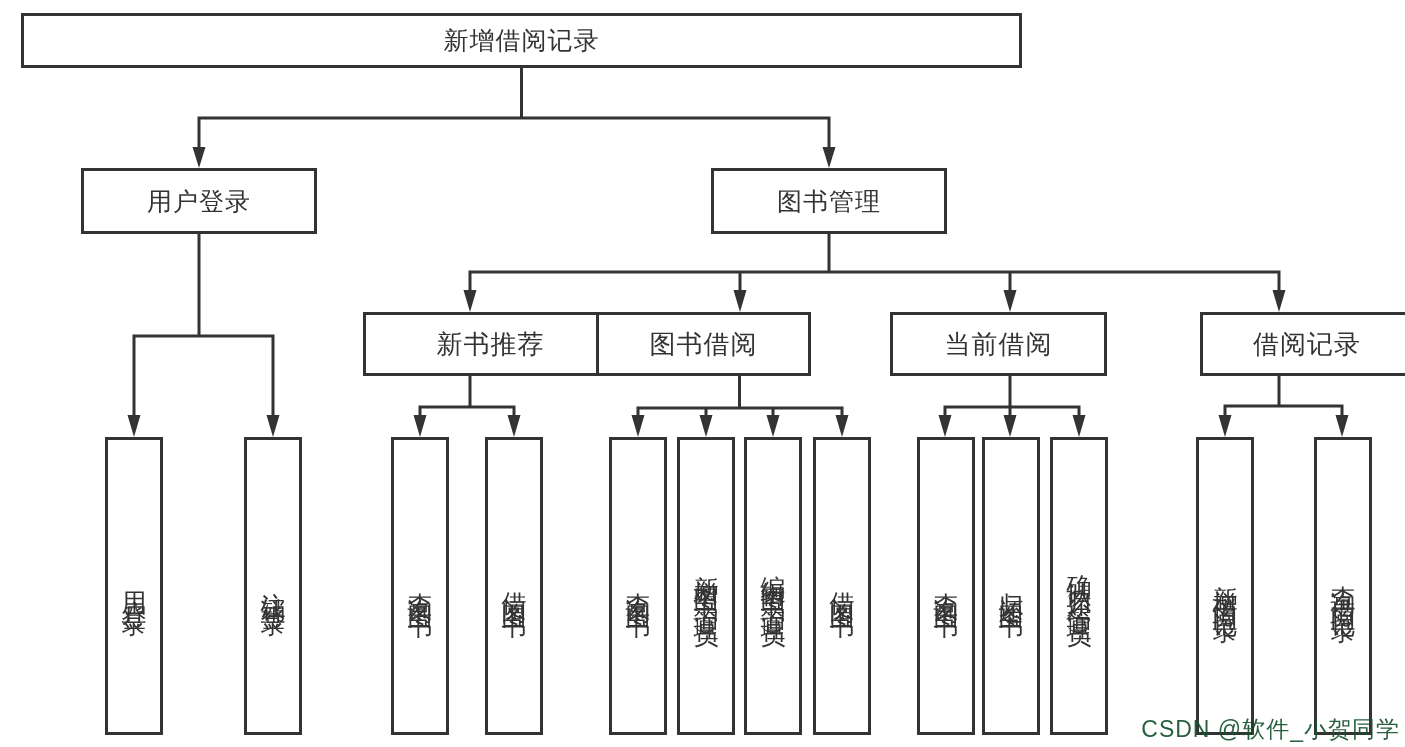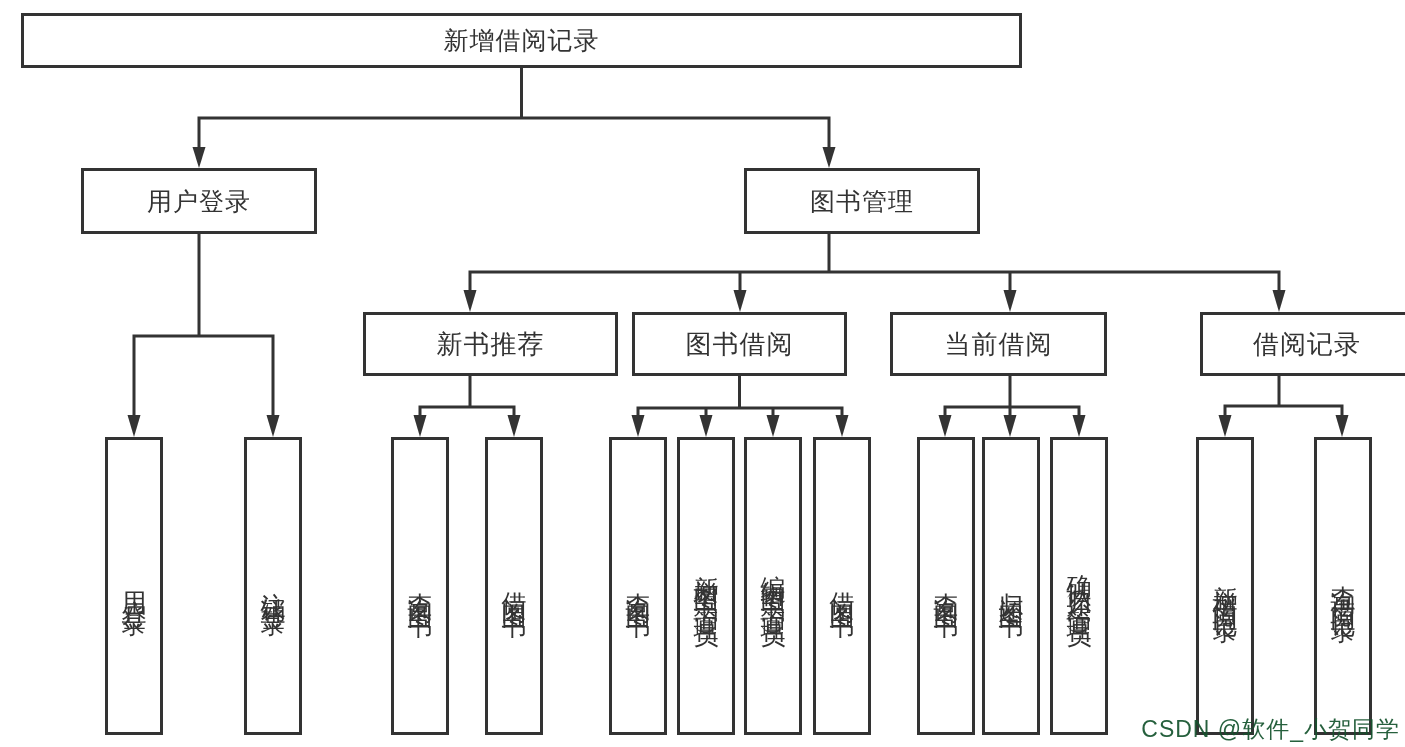--- a/index.html
+++ b/index.html
@@ -116,28 +116,28 @@
     </g>
   </svg>
 
   <div class="node node-h node-root">
     <span>新增借阅记录</span>
   </div>
 
   <div class="node node-h node-l2" style="left:81px;">
     <span>用户登录</span>
   </div>
-  <div class="node node-h node-l2" style="left:711px;margin-left:33px;">
+  <div class="node node-h node-l2" style="left:711px;">
     <span>图书管理</span>
   </div>
 
   <div class="node node-h node-l3" style="left:363px;width:255px;">
     <span>新书推荐</span>
   </div>
-  <div class="node node-h node-l3" style="left:632px;width:215px;">
+  <div class="node node-h node-l3" style="left:596px;width:215px;">
     <span>图书借阅</span>
   </div>
   <div class="node node-h node-l3" style="left:890px;width:217px;">
     <span>当前借阅</span>
   </div>
   <div class="node node-h node-l3" style="left:1200px;width:214px;font-family:Liberation Mono, monospace;">
     <span>借阅记录</span>
   </div>
 
   <div class="leaf" style="left:105px;">

